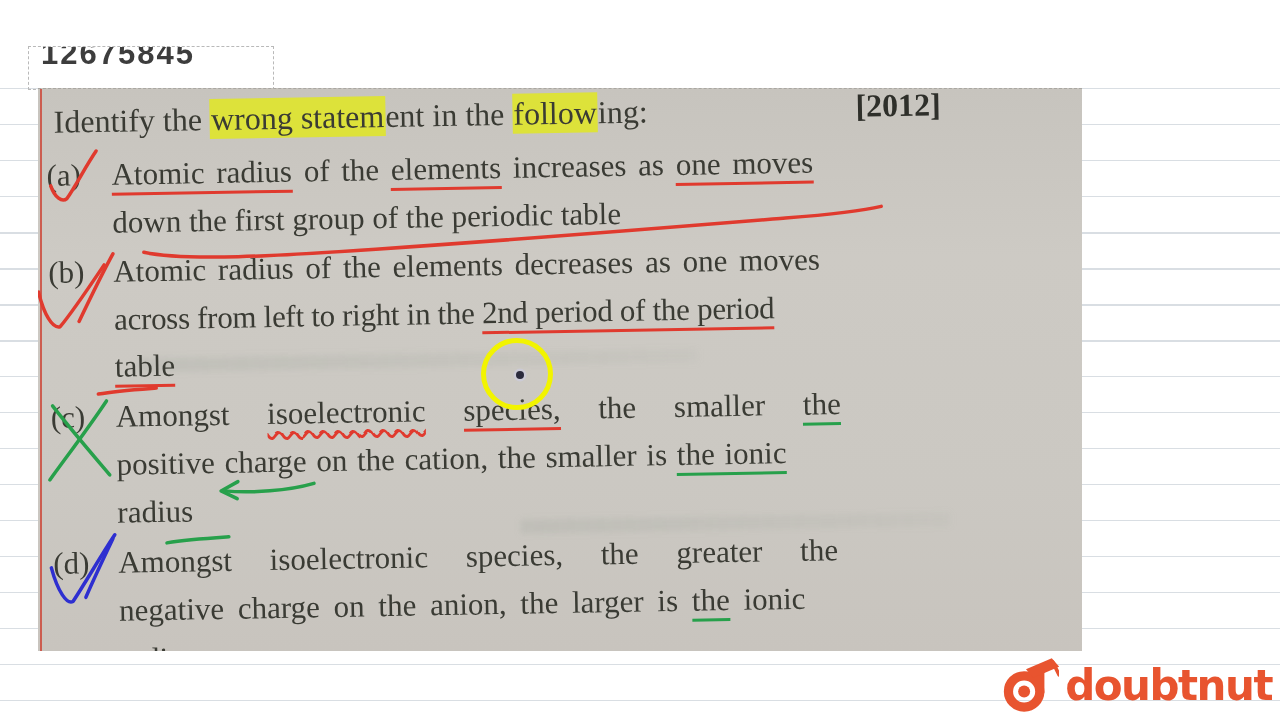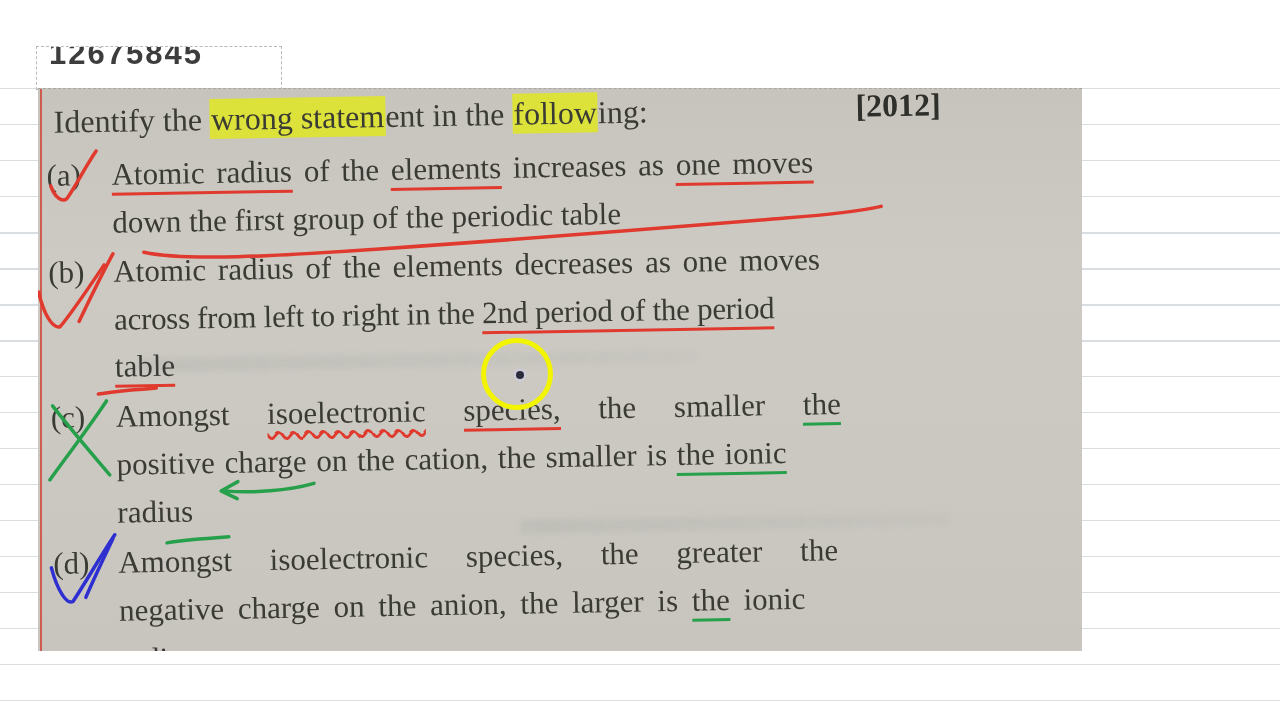--- a/index.html
+++ b/index.html
@@ -4,21 +4,21 @@
 <style>
   html,body{margin:0;padding:0;}
   .stage{position:relative;width:1280px;height:720px;background:#ffffff;overflow:hidden;
          font-family:"Liberation Serif", serif;}
 
   
   .ruled{position:absolute;left:0;top:88px;width:1280px;height:632px;
          background:repeating-linear-gradient(to bottom, var(--paper-line) 0 1.5px, transparent 1.5px 36px);}
 
   
-  .qid-box{position:absolute;left:36px;top:46px;width:244px;height:42px;
+  .qid-box{position:absolute;left:28px;top:46px;width:244px;height:42px;
            border:1px dashed #b9b9b9;overflow:hidden;text-align:right;}
   .qid{position:absolute;left:12px;top:-11px;font-family:"Liberation Sans",sans-serif;
        font-size:31px;font-weight:bold;color:#3d3d3d;letter-spacing:2px;}
 
   
   .photo{position:absolute;left:38px;top:88px;width:1044px;height:562px;overflow:hidden;
          background:linear-gradient(180deg,#c7c4be,#cdcac4 30%,#cbc8c2 70%,#c8c4be);
          border-top:1px dashed #a9a7a2;text-align:center;}
   .red-margin{position:absolute;left:2px;top:0;width:2px;height:100%;background:#cc4a3c;opacity:.85;}
   .tilt{position:absolute;left:0;top:0;width:1044px;height:562px;transform:rotate(-1deg);transform-origin:50% 50%;}
@@ -139,14 +139,26 @@
         <path class="pen-blue" d="M10,470 C16,494 25,507 31,504 C44,485 62,455 74,438"></path>
         <path class="pen-blue" d="M44,500 C54,478 64,458 72,442"></path>
       </svg>
     </div>
   </div>
 
   <div class="cursor-ring">
     <div class="cursor-dot"></div>
   </div>
 
+  <div class="logo">
+    <svg width="62" height="62" viewBox="0 0 62 62">
+      <g fill="var(--brand-orange)" stroke="none">
+        <circle cx="24" cy="38" r="17" fill="none" stroke="var(--brand-orange)" stroke-width="10"></circle>
+        <circle cx="24" cy="38" r="6.5"></circle>
+        <rect x="37" y="12" width="9" height="28"></rect>
+        <polygon points="26,14 54,2 62,11 34,23"></polygon>
+        <path d="M55,6 L62,20" stroke="var(--brand-orange)" stroke-width="4" stroke-linecap="round" fill="none"></path>
+      </g>
+    </svg>
+    <span class="logo-text">doubtnut</span>
+  </div>
 
 </div>
 
 </body></html>

